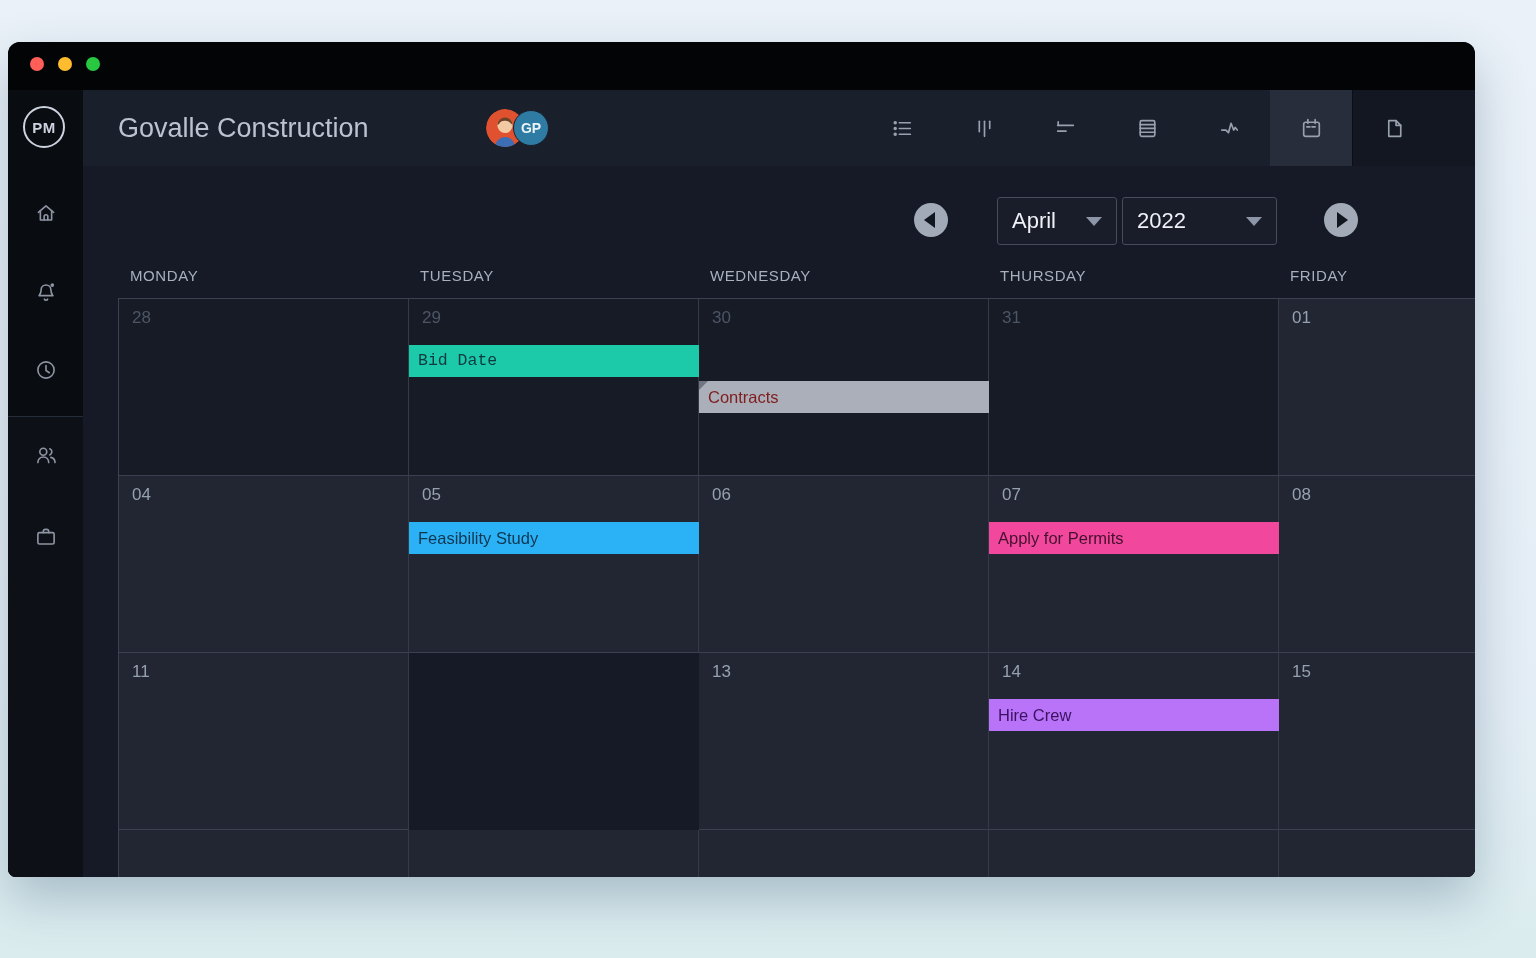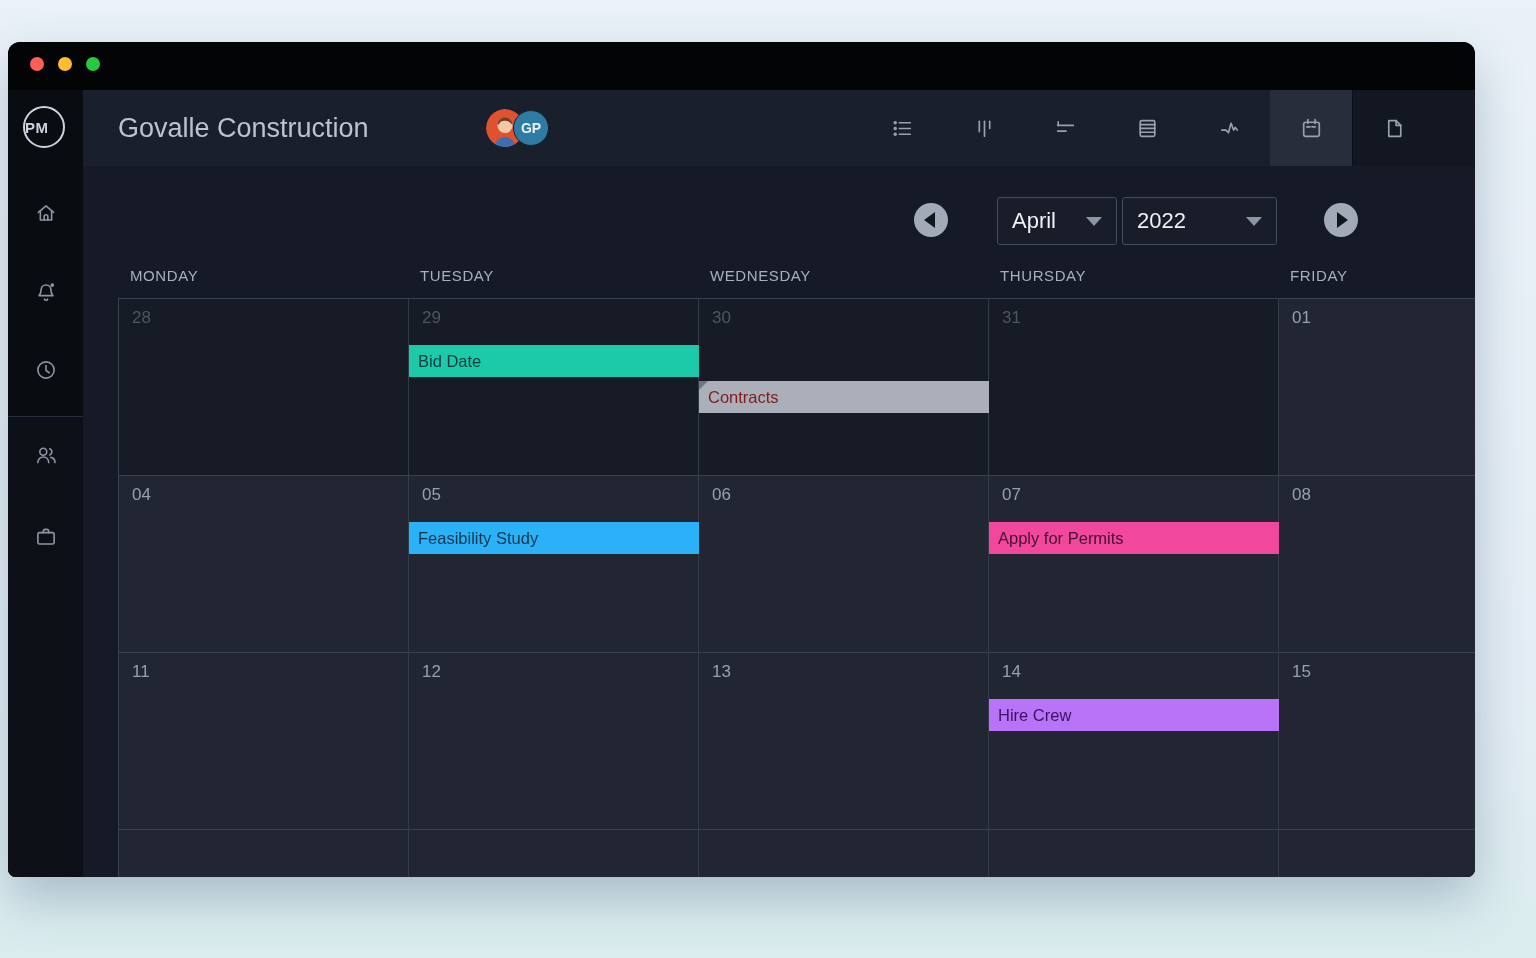--- a/index.html
+++ b/index.html
@@ -14,21 +14,21 @@
     box-shadow:0 22px 50px rgba(45,80,110,.30);
   }
   
   .titlebar{position:absolute;left:0;top:0;width:100%;height:48px;background:#030405;}
   .tl{position:absolute;top:15px;width:14px;height:14px;border-radius:50%;}
   
   .sidebar{position:absolute;left:0;top:48px;width:75px;bottom:0;background:#090c11;}
   .sidebar-lower{position:absolute;left:0;top:327px;bottom:0;width:100%;background:#0d1017;}
   .side-divider{position:absolute;left:0;top:326px;width:100%;height:1px;background:#252c3a;}
   .pm-logo{position:absolute;left:15px;top:16px;width:42px;height:42px;border:2.5px solid #cdd3de;
-    border-radius:50%;display:flex;align-items:center;justify-content:flex-start;
+    border-radius:50%;display:flex;align-items:center;justify-content:center;
     color:#cdd3de;font-size:15px;font-weight:700;letter-spacing:.5px;box-sizing:border-box;}
   .side-item{position:absolute;left:0;width:75px;height:40px;display:flex;align-items:center;justify-content:center;}
   .side-item svg,.view-tab svg{stroke:#8d95a3;fill:none;stroke-width:1.5;stroke-linecap:round;stroke-linejoin:round;}
   
   .header{position:absolute;left:75px;top:48px;right:0;height:76px;background:#1a1f2c;}
   .docs-zone{position:absolute;left:1270px;top:0;bottom:0;right:0;background:#121722;}
   .tab-divider{position:absolute;left:1269px;top:0;width:1px;height:76px;background:#0a0e16;}
   .page-title{position:absolute;left:35px;top:50%;transform:translateY(-50%);
     font-size:27px;color:#bcc3d0;white-space:nowrap;}
   .avatars{position:absolute;left:403px;top:19px;width:72px;height:38px;}
@@ -244,23 +244,20 @@
         </div>
         <div class="cell" style="left: 870px; top: 177px;">
           <div class="daynum">07</div>
         </div>
         <div class="cell" style="left: 1160px; top: 177px;">
           <div class="daynum">08</div>
         </div>
         <div class="cell" style="left: 0px; top: 354px;">
           <div class="daynum">11</div>
         </div>
-        <div class="cell" style="left: 290px; top: 354px;">
-          <div class="daynum">12</div>
-        </div>
         <div class="cell" style="left: 580px; top: 354px;">
           <div class="daynum">13</div>
         </div>
         <div class="cell" style="left: 870px; top: 354px;">
           <div class="daynum">14</div>
         </div>
         <div class="cell" style="left: 1160px; top: 354px;">
           <div class="daynum">15</div>
         </div>
         <div class="cell" style="left: 0px; top: 531px;">
@@ -271,20 +268,20 @@
         </div>
         <div class="cell" style="left: 580px; top: 531px;">
           <div class="daynum"></div>
         </div>
         <div class="cell" style="left: 870px; top: 531px;">
           <div class="daynum"></div>
         </div>
         <div class="cell" style="left: 1160px; top: 531px;">
           <div class="daynum"></div>
         </div>
-        <div class="event" style="left: 290px; top: 46px; background: rgb(28, 201, 169); color: rgb(14, 58, 63);"><span>Bid Date</span></div>
+        <div class="event" style="left: 290px; top: 46px; background: rgb(28, 201, 169); color: rgb(14, 58, 63); font-family: Liberation Mono, monospace;"><span>Bid Date</span></div>
         <div class="event" style="left: 580px; top: 82px; background: rgb(170, 175, 186); color: #7f1d1d;"><div class="fold"></div><span>Contracts</span></div>
         <div class="event" style="left: 290px; top: 223px; background: rgb(43, 178, 246); color: rgb(15, 55, 82);"><span>Feasibility Study</span></div>
         <div class="event" style="left: 870px; top: 223px; background: rgb(241, 72, 157); color: rgb(70, 16, 47);"><span>Apply for Permits</span></div>
         <div class="event" style="left: 870px; top: 400px; background: rgb(184, 115, 248); color: rgb(59, 18, 95);"><span>Hire Crew</span></div>
       </div>
   </div>
 </div>
 
 </body></html>

